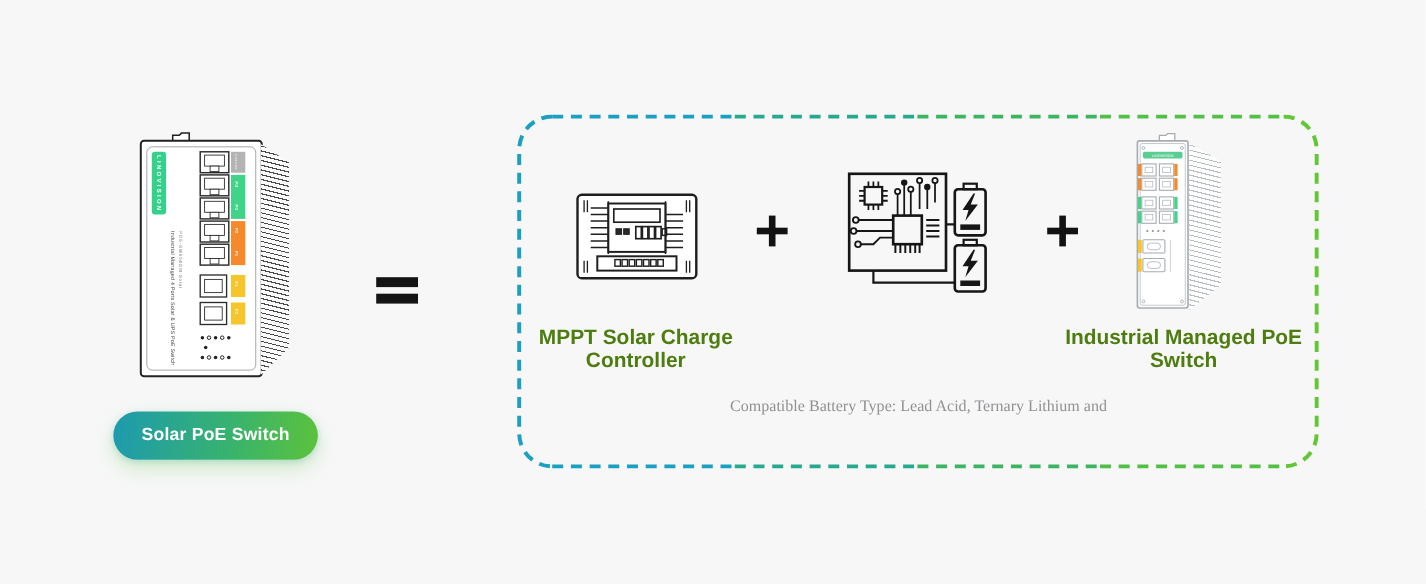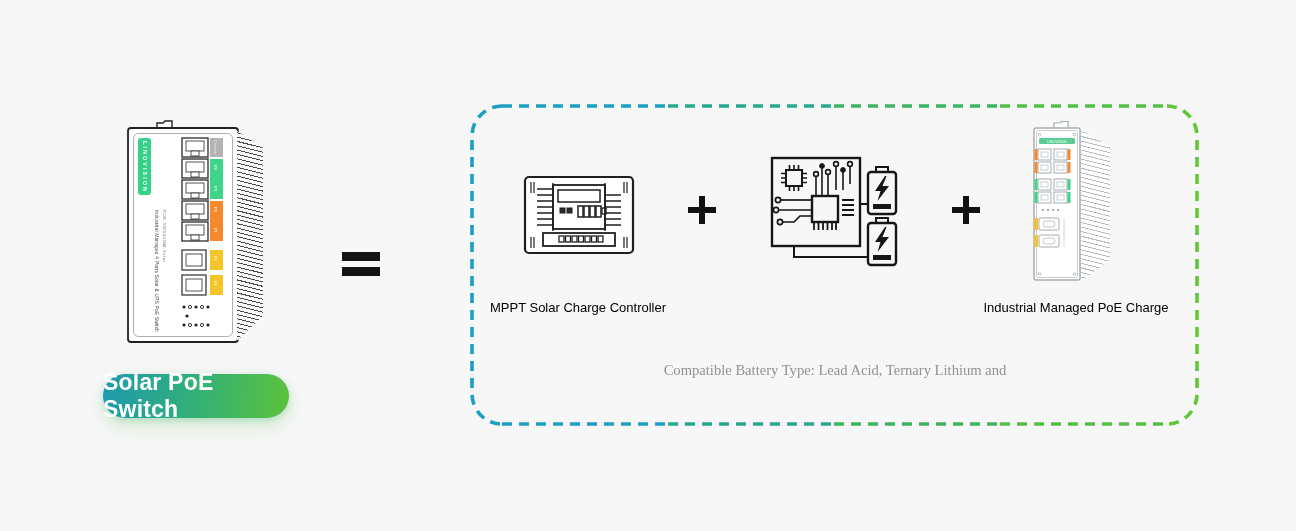--- a/index.html
+++ b/index.html
@@ -11,39 +11,39 @@
   .fins{position:absolute;background:#ffffff;}
   .fins.dark{background:repeating-linear-gradient(14deg,#4a4a4a 0 1px,#fbfbfb 1px 4.2px);
     clip-path:polygon(0 0,100% 8%,100% 88%,0 100%);}
   .fins.light{background:repeating-linear-gradient(14deg,#b7bdc1 0 1px,#ffffff 1px 4.4px);
     clip-path:polygon(0 0,100% 11%,100% 85%,0 100%);}
 
   
   .badge{left:103px;top:374px;width:186px;height:44px;border-radius:23px;
     background:linear-gradient(95deg,#1d9aae 0%,#36b271 55%,#5cc23b 100%);
     display:flex;align-items:center;justify-content:center;
-    color:#ffffff;font-size:23px;font-weight:bold;letter-spacing:.2px;
+    color:#ffffff;font-size:16px;font-weight:bold;letter-spacing:.2px;
     box-shadow:0 8px 18px rgba(92,194,59,.25),0 2px 6px rgba(29,154,174,.22);}
 
   
   .equals{left:342px;top:252px;width:38px;height:24px;}
   .equals .bar{position:absolute;left:0;width:38px;height:9px;background:#141414;}
   .equals .bar.b2{top:15px;}
 
   
   .plus{width:28px;height:28px;}
   .plus .pb{position:absolute;background:#121212;}
   .plus .pb.h{left:0;top:10.75px;width:28px;height:6.5px;}
   .plus .pb.v{left:10.75px;top:0;width:6.5px;height:28px;}
   .plus1{left:688px;top:196px;}
   .plus2{left:952px;top:196px;}
 
   
-  .item-label{top:297px;text-align:center;font-size:13px;font-weight:400;
-    color:#000000;line-height:21px;}
+  .item-label{top:297px;text-align:center;font-size:19px;font-weight:700;
+    color:#4d7c0f;line-height:21px;}
   .label1{left:478px;width:200px;}
   .label2{left:728px;width:210px;}
   .label3{left:961px;width:230px;}
 
   
   .note{left:555px;top:361px;width:560px;text-align:center;font-size:14.6px;
     color:#8f9193;line-height:19px;font-family:Liberation Serif, serif;}
 
   svg text{font-family:"Liberation Sans", sans-serif;}
 </style>
@@ -277,19 +277,19 @@
       <rect x="11" y="117" width="20" height="12" rx="1"></rect>
         <rect x="15" y="120" width="12" height="6" rx="3" stroke-width="0.7"></rect>
       <path d="M36 100 V129" stroke-width="0.5"></path>
     </g>
     <rect x="6.5" y="100" width="3.5" height="12" fill="#f5c52b"></rect>
     <rect x="6.5" y="117" width="3.5" height="12" fill="#f5c52b"></rect>
   </svg>
   <div class="fins light" style="left:1081px;top:130px;width:29px;height:152px;"></div>
 
   <div class="abs item-label label1">MPPT Solar Charge Controller</div>
-  <div class="abs item-label label3">Industrial Managed PoE Charge</div>
+  <div class="abs item-label label3">Industrial Managed PoE Switch</div>
 
   <div class="abs note">
     <div>Compatible Battery Type: Lead Acid, Ternary Lithium and</div>
   </div>
 
 </div>
 
 </body></html>

